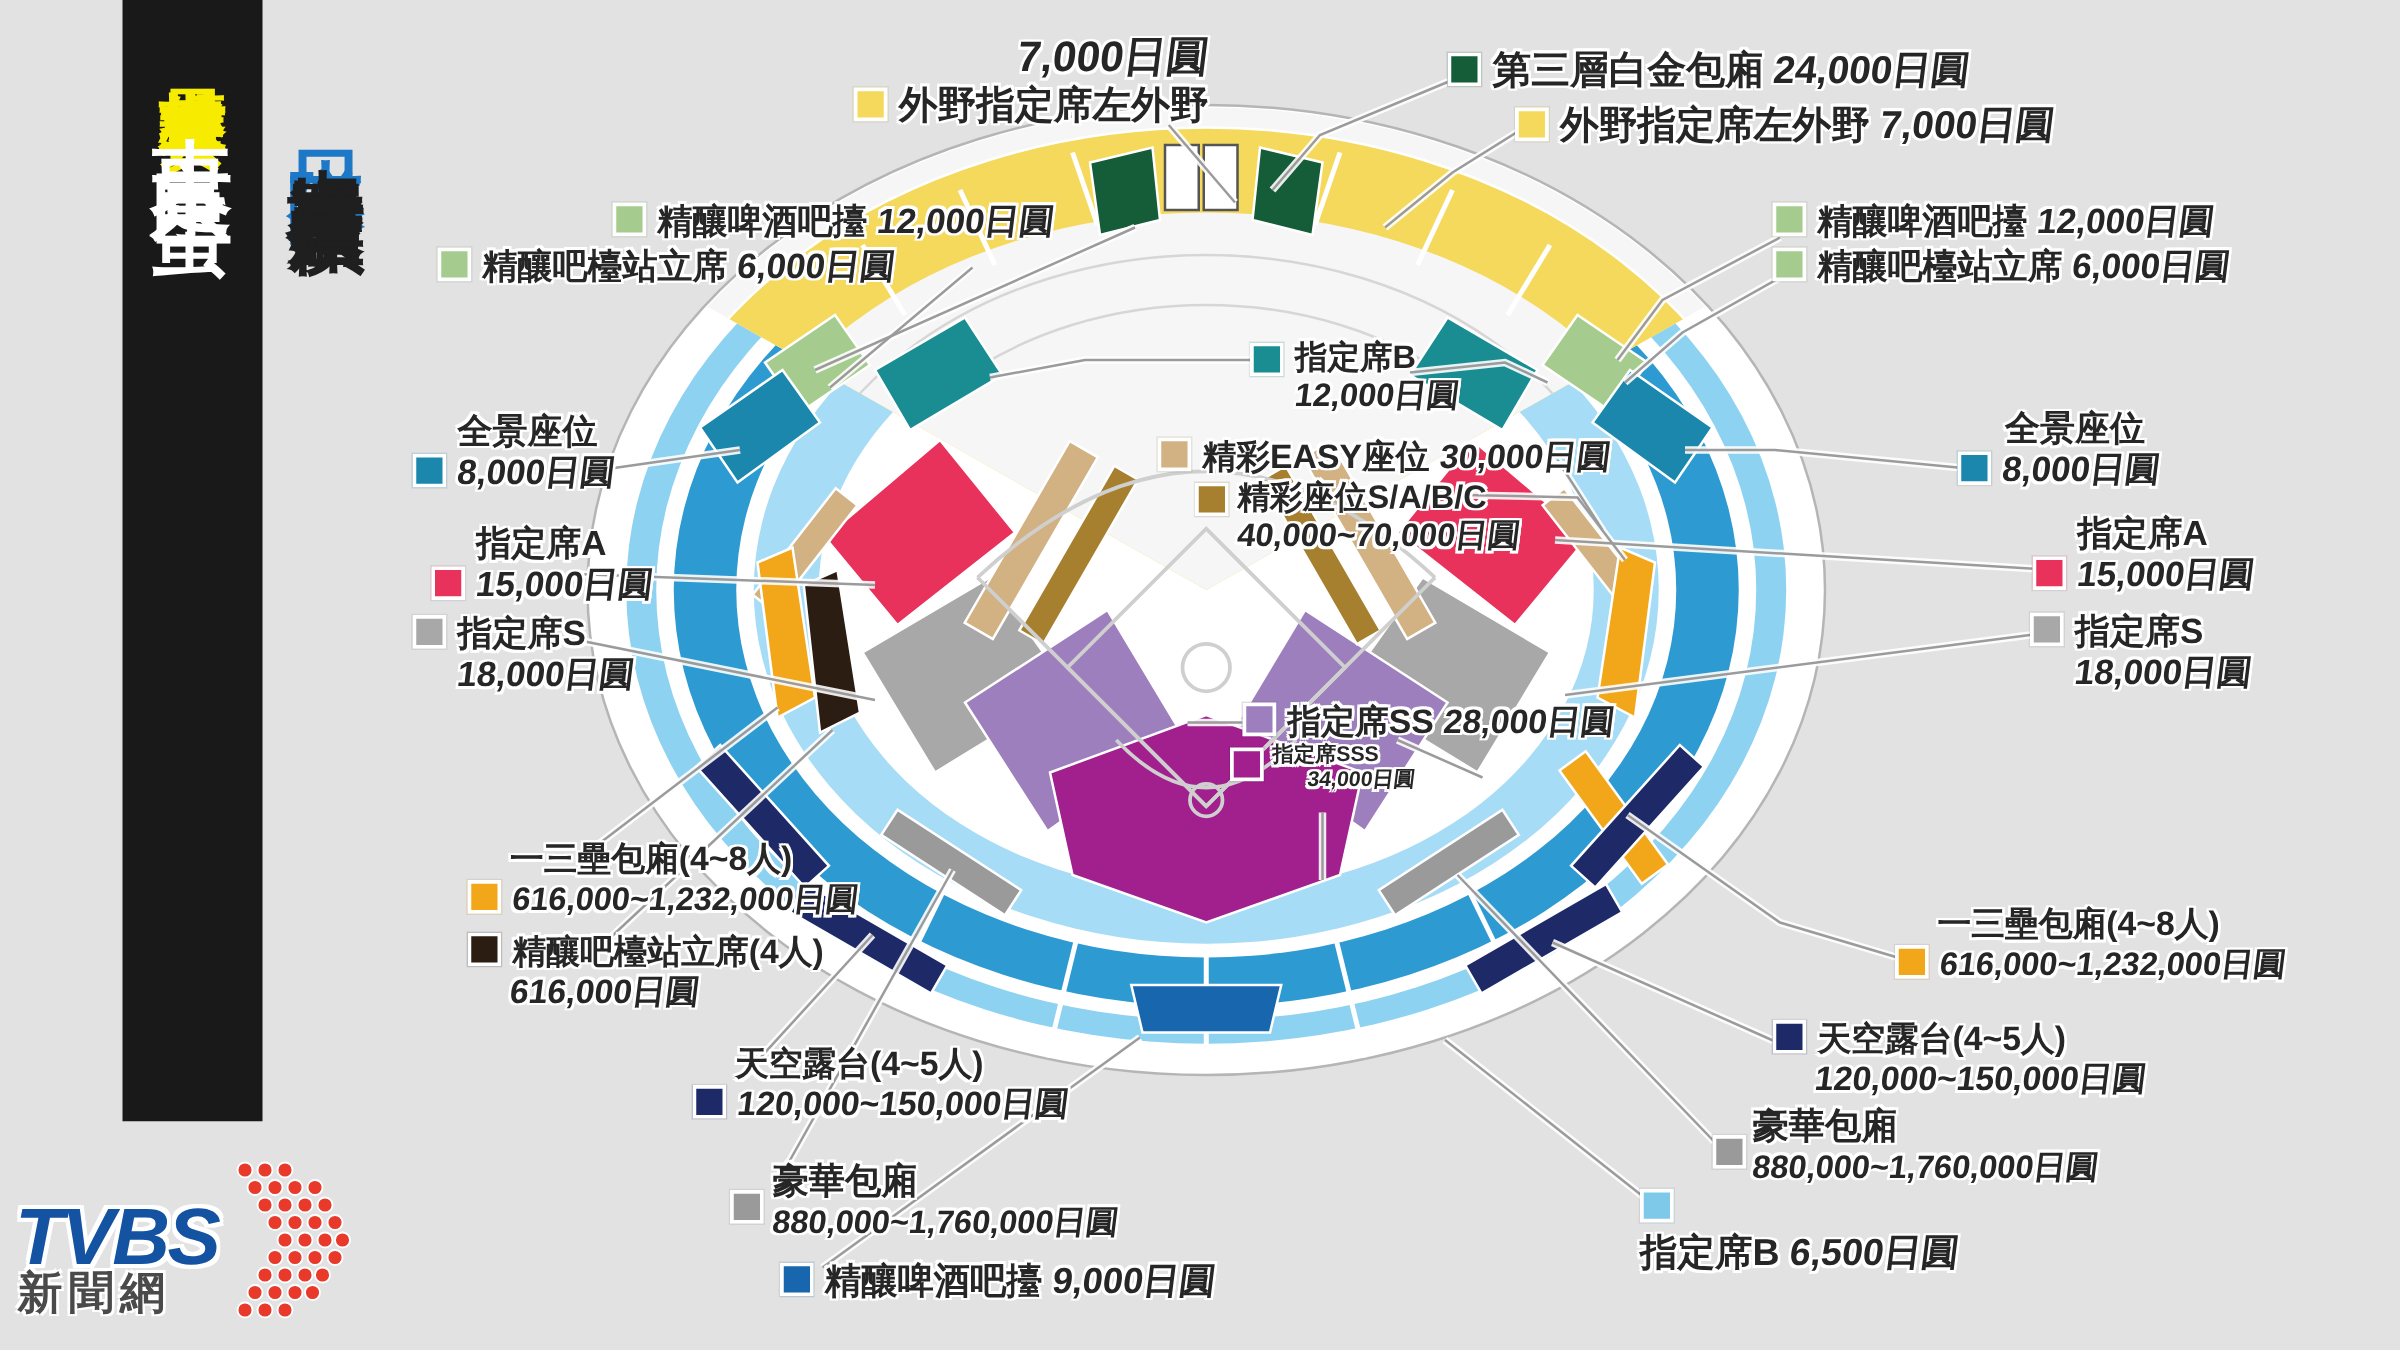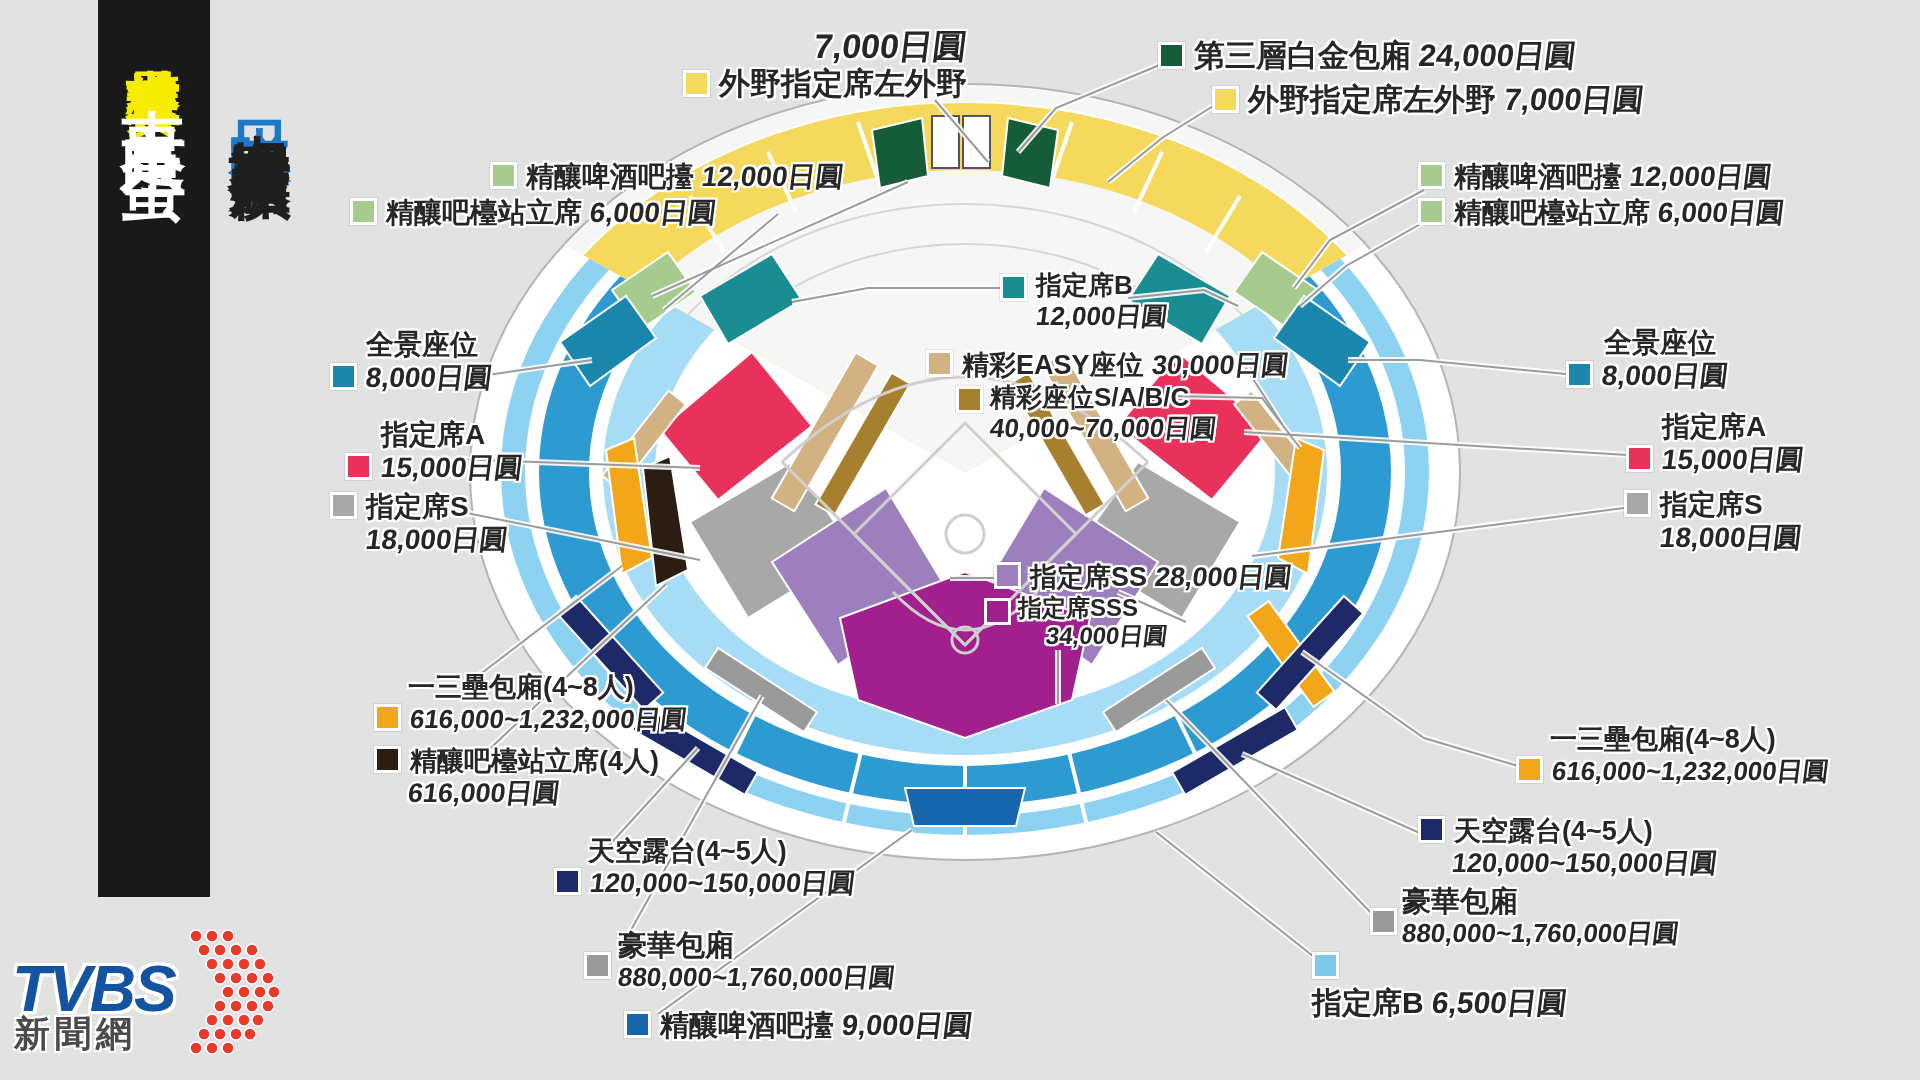--- a/index.html
+++ b/index.html
@@ -250,21 +250,21 @@
 <div class="lbl" style="left:956px;top:382px;font-size:26px;padding-left:34px;">
   <span class="sw c-brown abs"></span>
   <div><span class="nm">精彩座位S/A/B/C</span></div>
   <div><span class="pr">40,000~70,000日圓</span></div>
 </div>
 
 <div class="lbl" style="left:994px;top:562px;font-size:27px;">
   <span class="sw c-purple"></span><span class="nm">指定席SS</span><span class="pr">28,000日圓</span>
 </div>
 
-<div class="lbl" style="left:984px;top:594px;font-size:24px;padding-left:34px;">
+<div class="lbl" style="left:984px;top:594px;font-size:17px;padding-left:34px;">
   <span class="sw c-magenta abs"></span>
   <div><span class="nm">指定席SSS</span></div>
   <div style="margin-left:28px;"><span class="pr">34,000日圓</span></div>
 </div>
 
 <div class="lbl" style="left:330px;top:328px;">
   <div style="padding-left:36px;"><span class="nm">全景座位</span></div>
   <div><span class="sw c-bluepano"></span><span class="pr">8,000日圓</span></div>
 </div>
 

